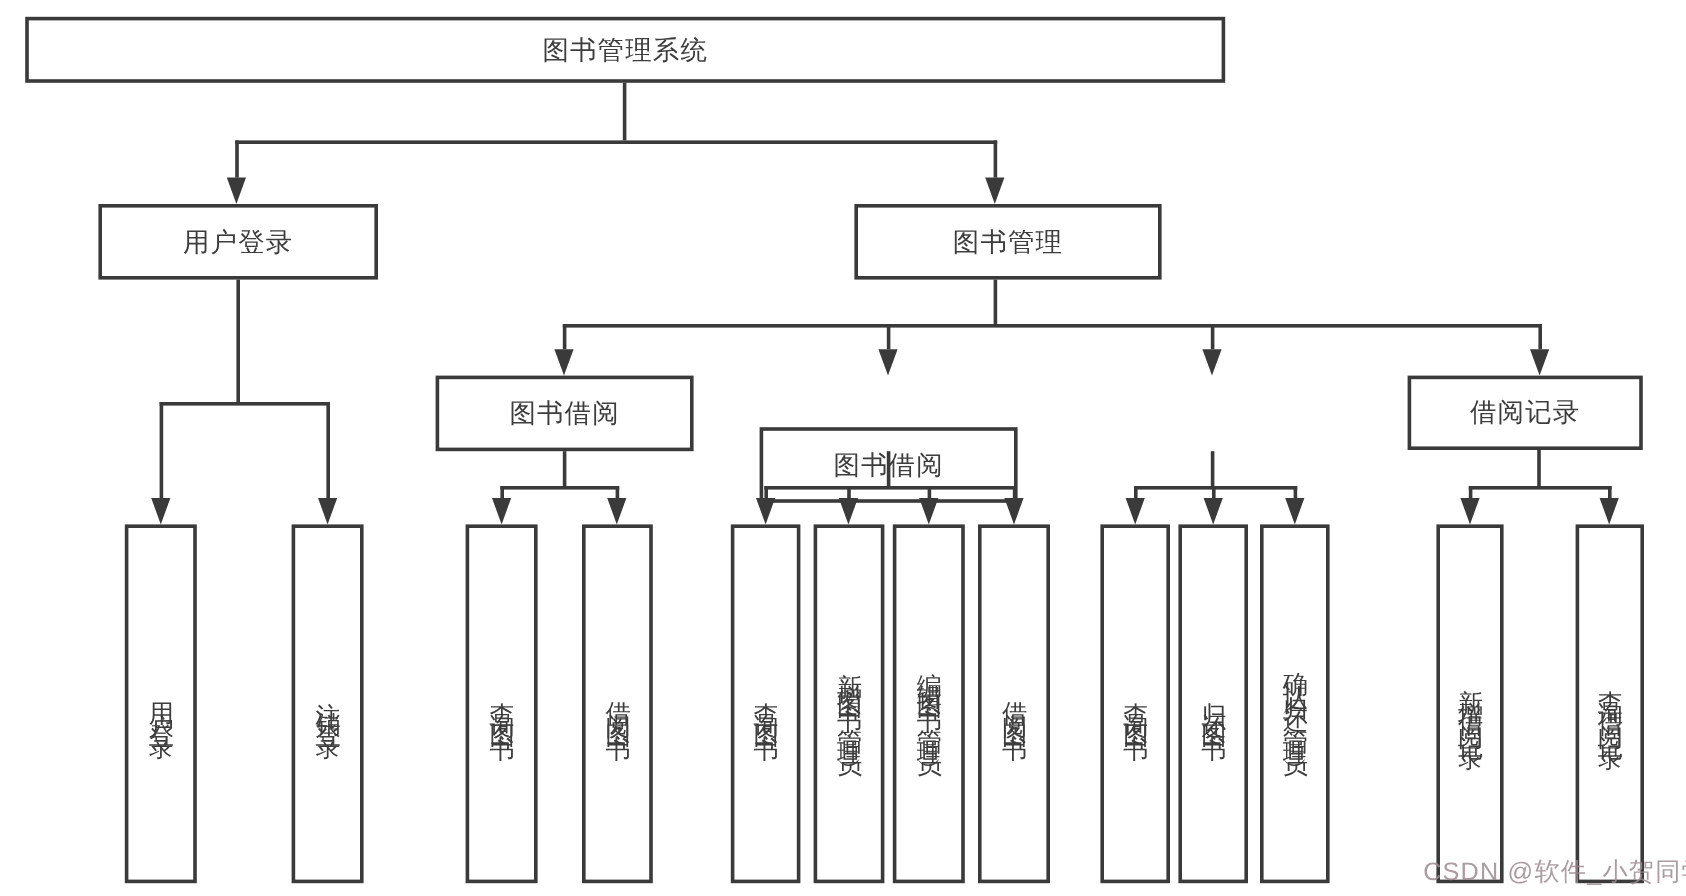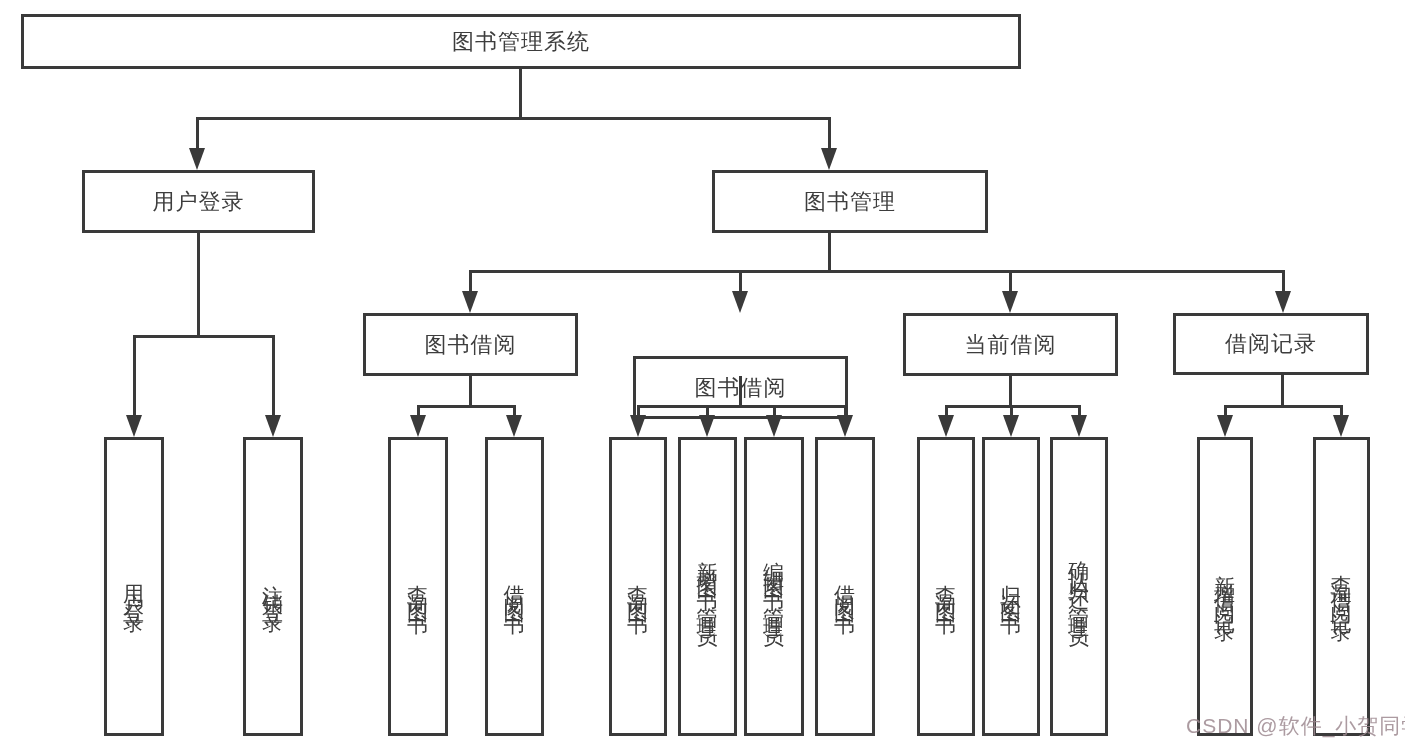--- a/index.html
+++ b/index.html
@@ -70,35 +70,32 @@
 <div id="canvas">
 
   <div class="box" style="left:21px;top:14px;width:1000px;height:55px;">
     <span>图书管理系统</span>
   </div>
 
   <div class="box" style="left:82px;top:170px;width:233px;height:63px;">
     <span>用户登录</span>
   </div>
 
-  <div class="box" style="left:712px;top:170px;width:276px;height:63px;">
+  <div class="box" style="left:712px;top:170px;width:256px;height:63px;">
     <span>图书管理</span>
   </div>
 
   <div class="box" style="left:363px;top:313px;width:215px;height:63px;">
     <span>图书借阅</span>
   </div>
 
   <div class="box" style="left:633px;top:313px;width:215px;height:63px;margin-top:43px;">
     <span>图书借阅</span>
   </div>
 
-  <div class="box" style="left:903px;top:313px;width:215px;height:63px;">
-    <span>当前借阅</span>
-  </div>
 
   <div class="box" style="left:1173px;top:313px;width:196px;height:62px;">
     <span>借阅记录</span>
   </div>
 
   <div class="vbox" style="left:104px;width:60px;">
     <span>用户登录</span>
   </div>
   <div class="vbox" style="left:243px;width:60px;">
     <span>注销登录</span>

